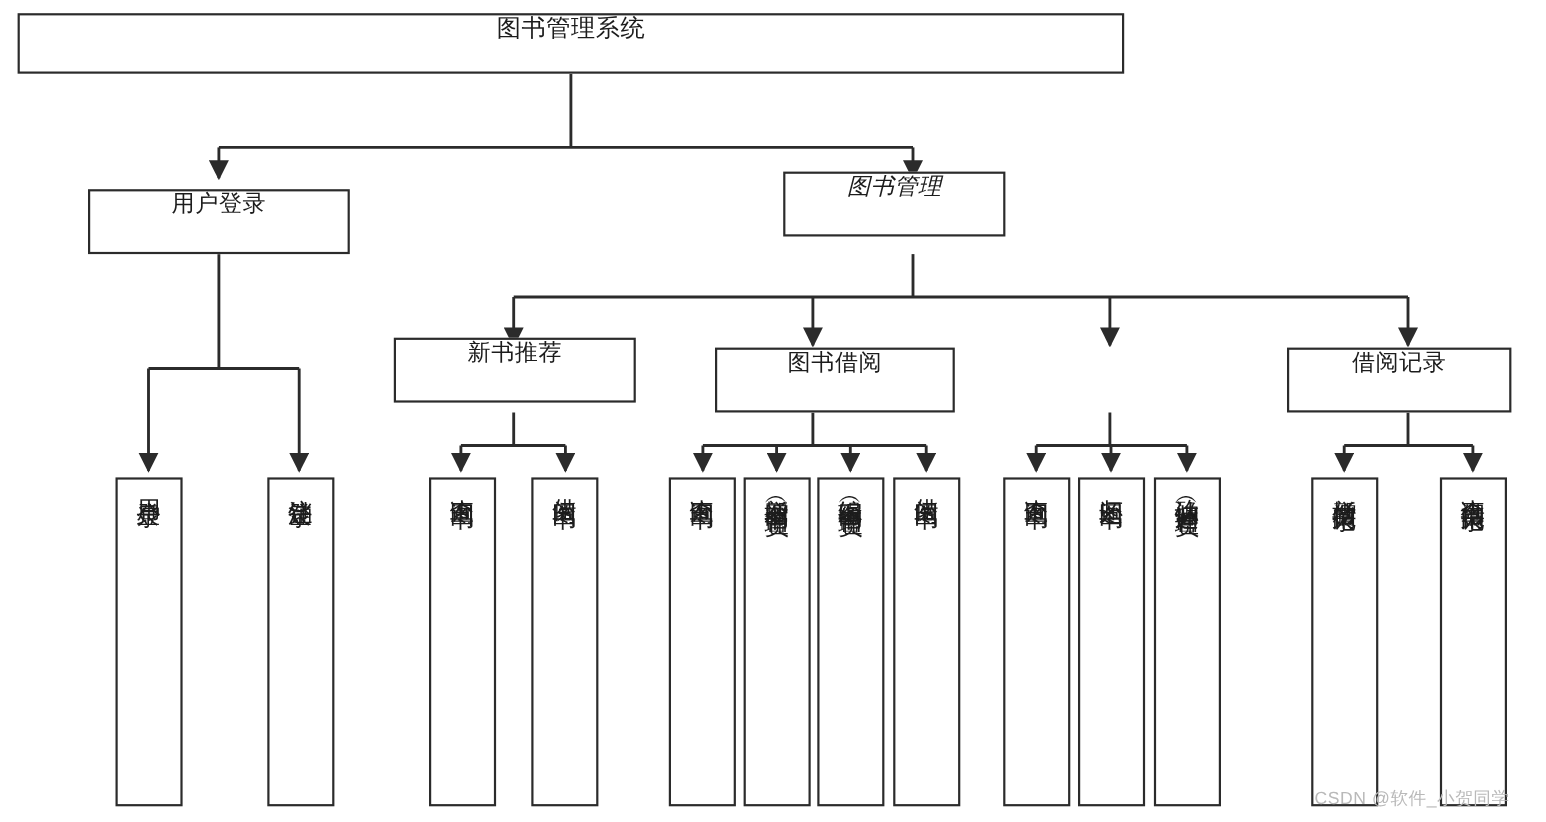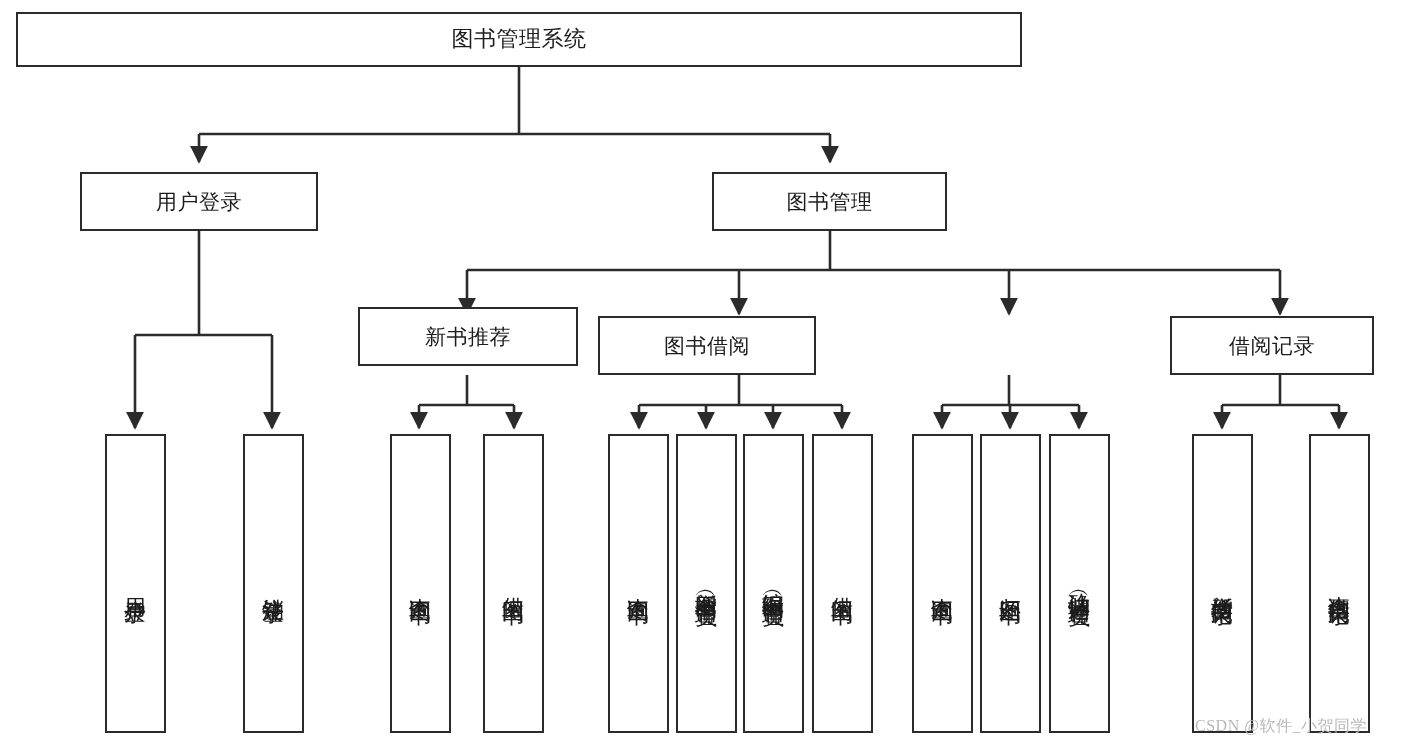--- a/index.html
+++ b/index.html
@@ -24,21 +24,21 @@
     width: 1405px;
     height: 747px;
     pointer-events: none;
   }
   .node {
     position: absolute;
     box-sizing: border-box;
     border: 2px solid #2b2b2b;
     background: #ffffff;
     display: flex;
-    align-items: center;
+    align-items: flex-start;
     justify-content: center;
     color: #1c1c1c;
   }
   .node .label {
     font-size: 21px;
     line-height: 1.12;
     letter-spacing: 0.5px;
     white-space: nowrap;
   }
   .node.vertical .label {
@@ -54,21 +54,21 @@
     font-size: 22px;
   }
   .watermark {
     position: absolute;
     left: 1195px;
     top: 716px;
     font-size: 16px;
     color: #b9b9b9;
     white-space: nowrap;
     letter-spacing: 0.5px;
-    font-family: Liberation Serif, serif;
+    font-family: Liberation Sans, sans-serif;
   }
 </style>
 </head>
 <body>
 
 <div id="canvas">
 
   <svg id="wires" viewBox="0 0 1405 747">
     <defs>
       <marker id="arrow" viewBox="0 0 10 10" refX="9" refY="5" markerWidth="7" markerHeight="7" orient="auto-start-reverse">
@@ -119,28 +119,28 @@
     </g>
   </svg>
 
   <div class="node root" style="left:16px; top:12px; width:1006px; height:55px;">
     <span class="label">图书管理系统</span>
   </div>
 
   <div class="node" style="left:80px; top:172px; width:238px; height:59px;">
     <span class="label">用户登录</span>
   </div>
-  <div class="node" style="left:712px; top:172px; width:235px; height:59px;">
+  <div class="node" style="left:712px; top:156px; width:202px; height:59px;font-style:italic;">
     <span class="label">图书管理</span>
   </div>
 
   <div class="node" style="left:358px; top:307px; width:220px; height:59px;">
     <span class="label">新书推荐</span>
   </div>
-  <div class="node" style="left:598px; top:316px; width:218px; height:59px;">
+  <div class="node" style="left:650px; top:316px; width:218px; height:59px;">
     <span class="label">图书借阅</span>
   </div>
   <div class="node" style="left:1170px; top:316px; width:204px; height:59px;">
     <span class="label">借阅记录</span>
   </div>
 
   <div class="node vertical" style="left:105px; top:434px; width:61px; height:299px;">
     <span class="label">用户登录</span>
   </div>
   <div class="node vertical" style="left:243px; top:434px; width:61px; height:299px;">

